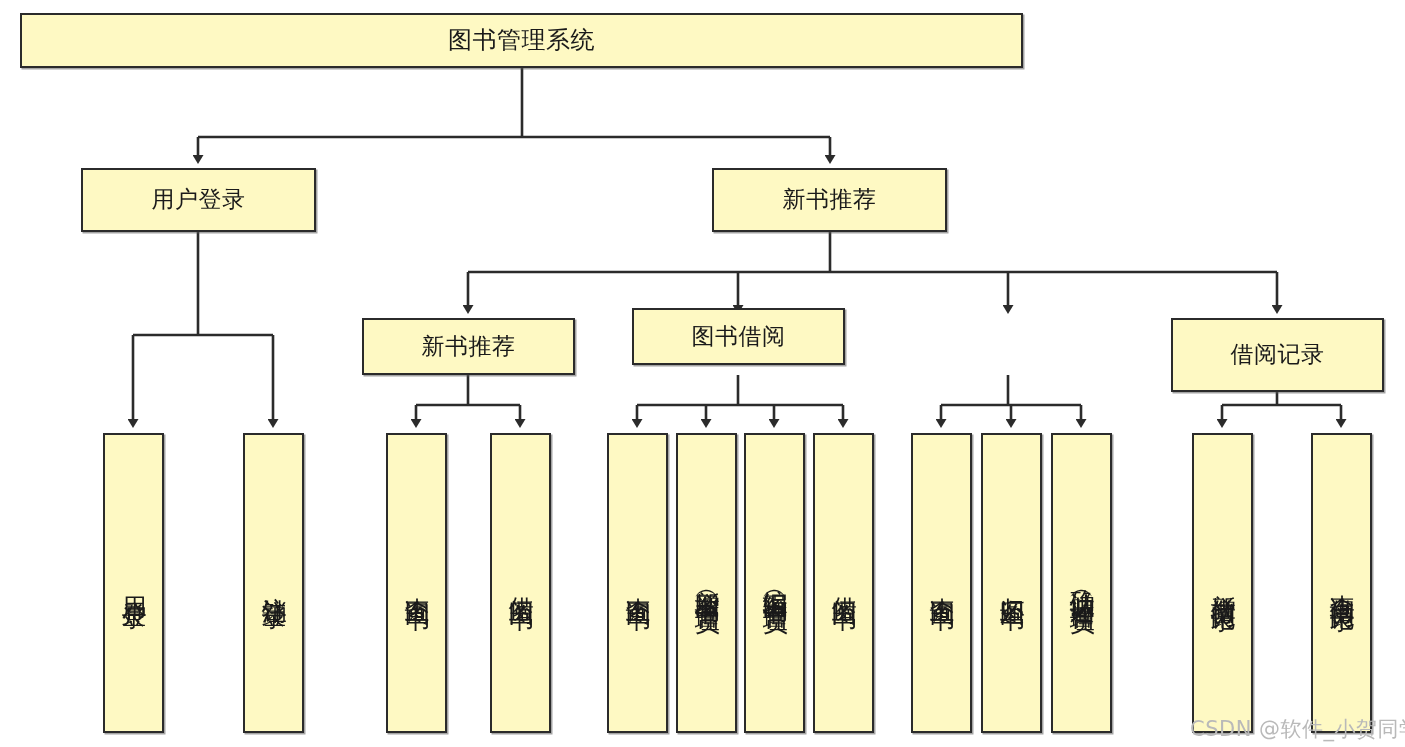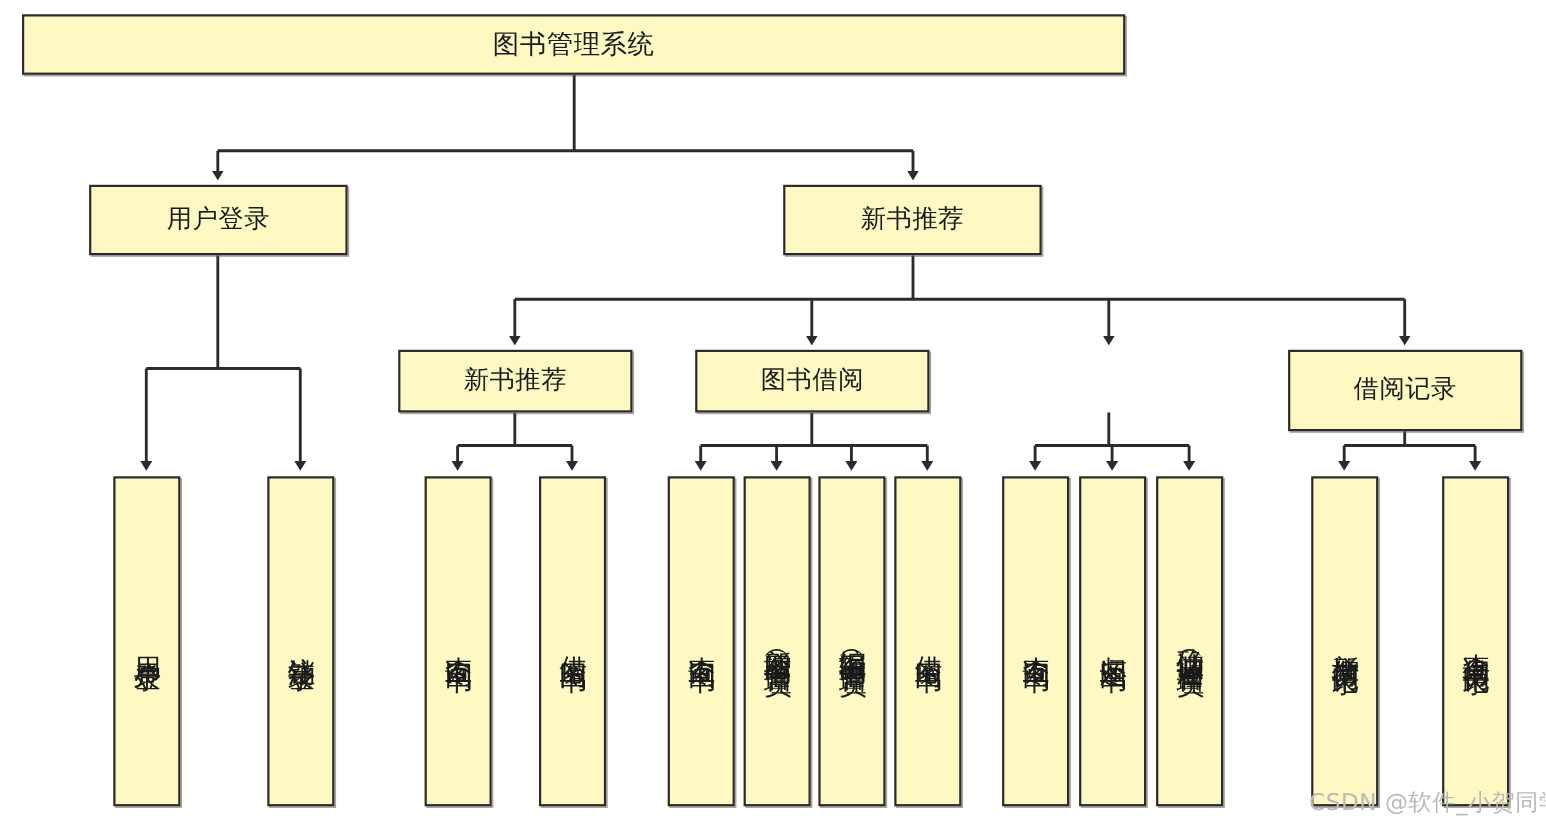--- a/index.html
+++ b/index.html
@@ -131,21 +131,21 @@
   <div class="node horiz" style="left:81px;top:168px;width:235px;height:64px;">
     <span class="lbl">用户登录</span>
   </div>
   <div class="node horiz" style="left:712px;top:168px;width:235px;height:64px;">
     <span class="lbl">新书推荐</span>
   </div>
 
   <div class="node horiz" style="left:362px;top:318px;width:213px;height:57px;">
     <span class="lbl">新书推荐</span>
   </div>
-  <div class="node horiz" style="left:632px;top:318px;width:213px;height:57px;">
+  <div class="node horiz" style="left:632px;top:308px;width:213px;height:57px;">
     <span class="lbl">图书借阅</span>
   </div>
   <div class="node horiz" style="left:1171px;top:318px;width:213px;height:74px;">
     <span class="lbl">借阅记录</span>
   </div>
 
   <div class="node vert" style="left:103px;top:433px;width:61px;height:300px;">
     <span class="lbl">用户登录</span>
   </div>
   <div class="node vert" style="left:243px;top:433px;width:61px;height:300px;">

